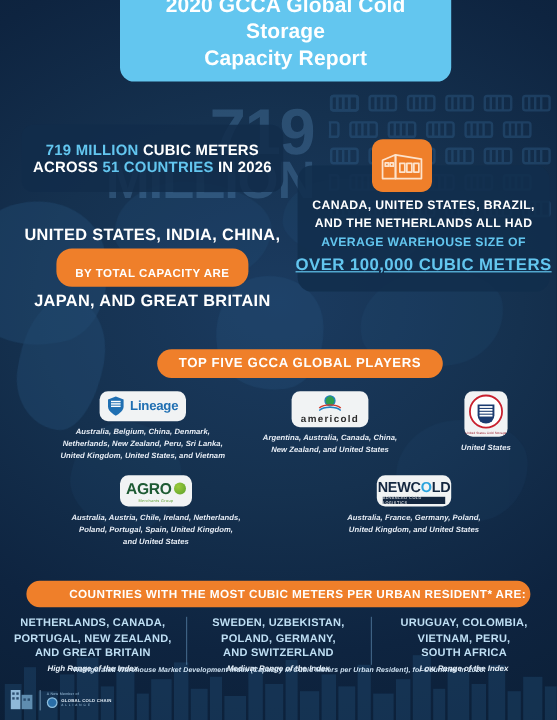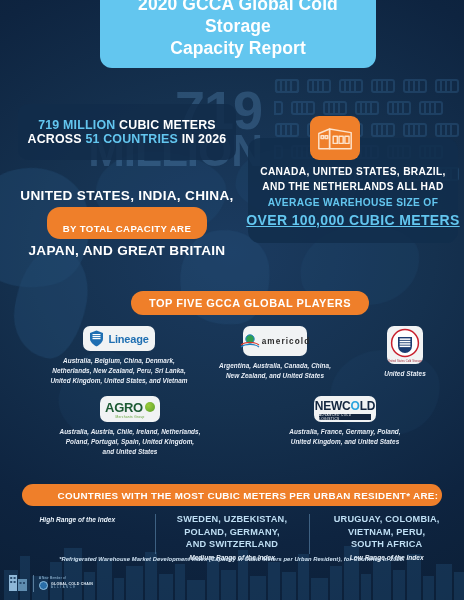--- a/index.html
+++ b/index.html
@@ -105,21 +105,21 @@
   }
   .logo-cap {
     margin-top:5px; font-size:6.4px; font-style:italic; font-weight:bold;
     text-align:center; line-height:1.55; color:#e8eef6; letter-spacing:.05px;
   }
 
   
   .lineage-wrap { display:flex; align-items:center; gap:4px; }
   .lineage-shield { width:15px; height:17px; }
   .lineage-text { color:#1f6fb2; font-size:11px; font-weight:bold; letter-spacing:-.2px; }
-  .amc-wrap { display:flex; align-items:center; gap:2px; }
+  .amc-wrap { display:flex; flex-direction:column; align-items:center; gap:2px; }
   .amc-globe { width:20px; height:14px; }
   .amc-text { color:#2b2b2b; font-size:8.2px; font-weight:bold; letter-spacing:1.1px; }
   .us-wrap { display:flex; flex-direction:column; align-items:center; gap:2px; }
   .us-seal { width:30px; height:30px; }
   .us-sub { font-size:2.6px; color:#9b2030; letter-spacing:.1px; }
   .agro-wrap { display:flex; flex-direction:column; align-items:center; }
   .agro-top { display:flex; align-items:center; gap:2px; }
   .agro-text { color:#1d5a33; font-size:13px; font-weight:bold; letter-spacing:-.3px; }
   .agro-dot { width:10px; height:10px; border-radius:50%;
     background:radial-gradient(circle at 35% 35%, #9ccb3b, #5aa02b); }
@@ -405,20 +405,25 @@
   </div>
 
 </div>
 
 <div class="banner">
   <span>COUNTRIES WITH THE MOST CUBIC METERS PER URBAN RESIDENT* ARE:</span>
 </div>
 
 <div class="cols">
   <div class="col">
+    <div class="col-names">
+      <div>NETHERLANDS, CANADA,</div>
+      <div>PORTUGAL, NEW ZEALAND,</div>
+      <div>AND GREAT BRITAIN</div>
+    </div>
     <div class="col-range">High Range of the Index</div>
   </div>
   <div class="col">
     <div class="col-names">
       <div>SWEDEN, UZBEKISTAN,</div>
       <div>POLAND, GERMANY,</div>
       <div>AND SWITZERLAND</div>
     </div>
     <div class="col-range">Medium Range of the Index</div>
   </div>

